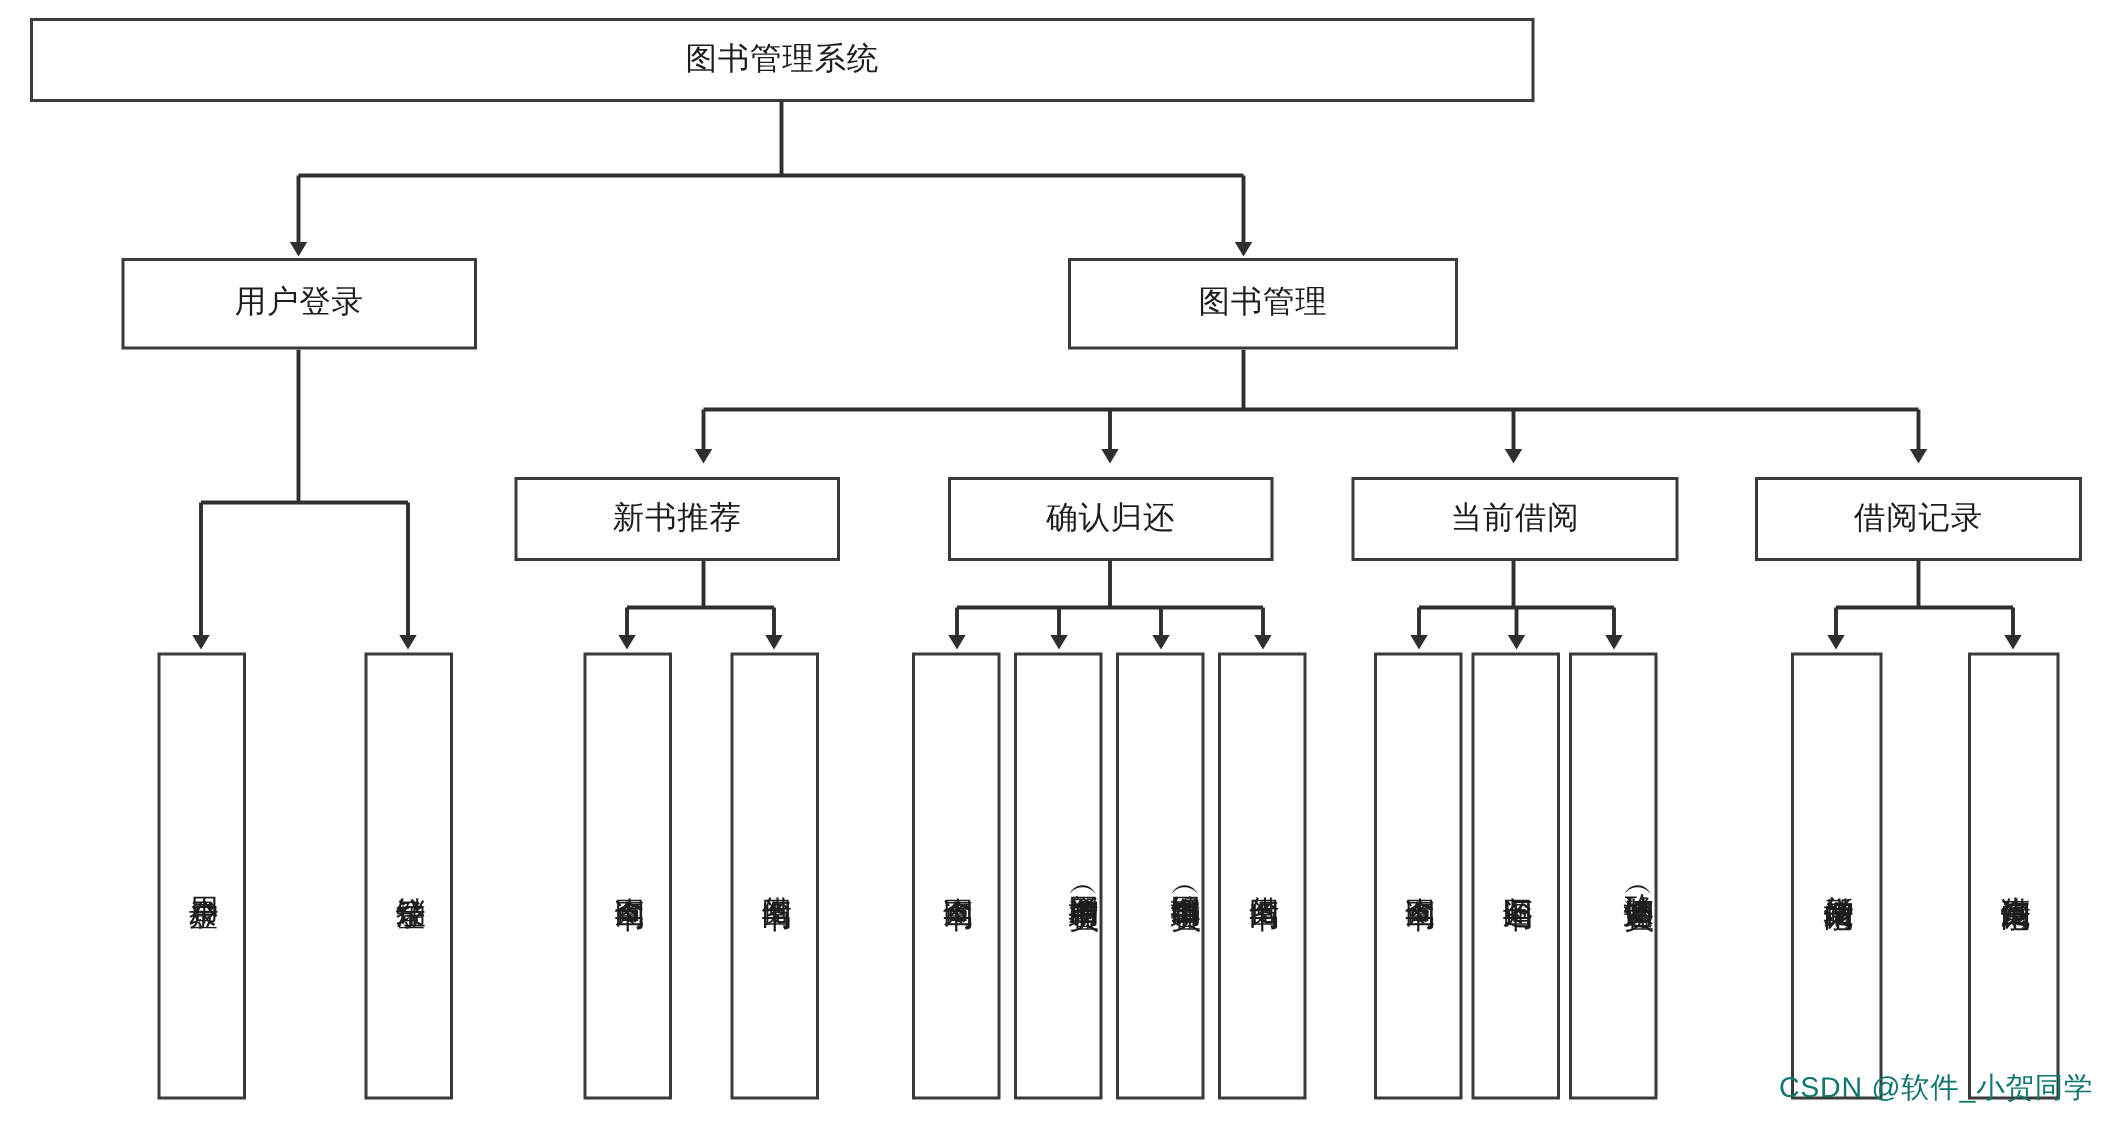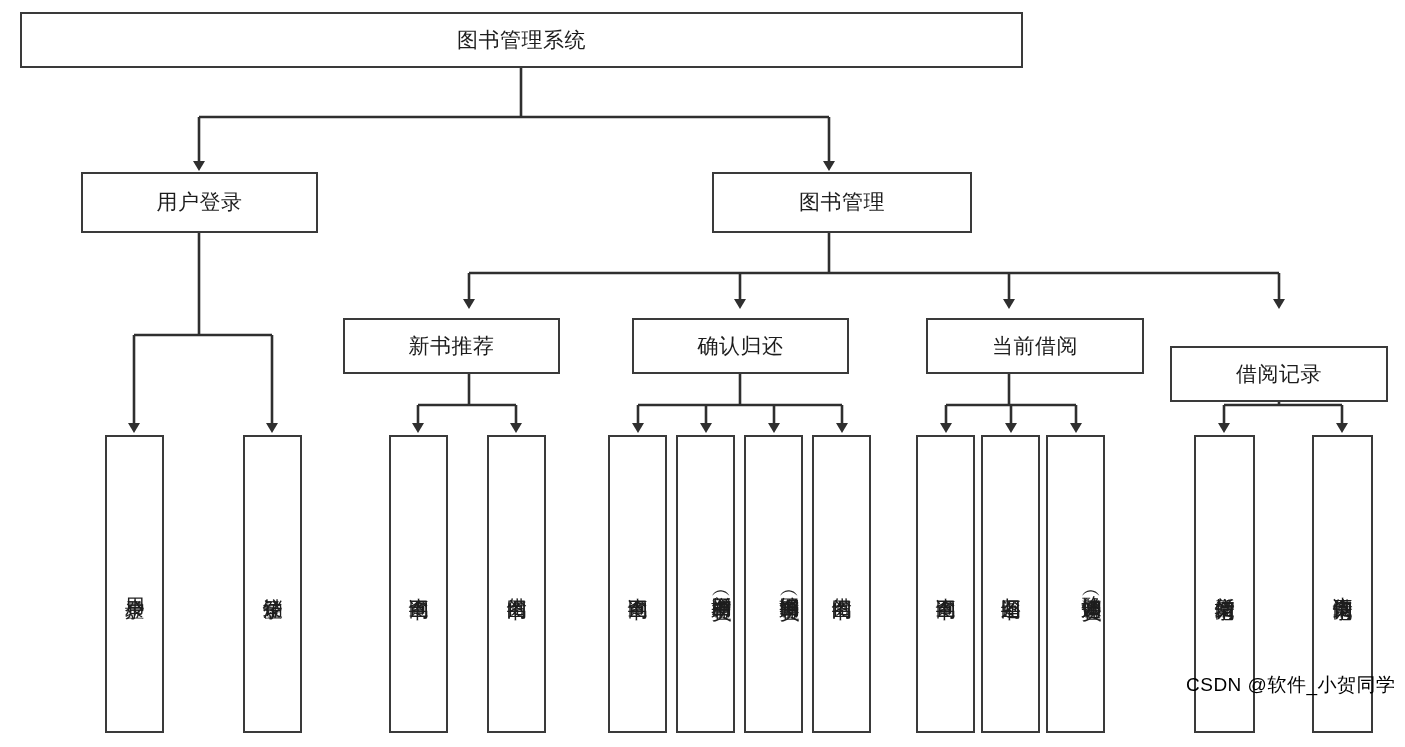--- a/index.html
+++ b/index.html
@@ -49,23 +49,23 @@
     position: absolute;
     left: 0;
     top: 0;
     width: 1405px;
     height: 747px;
     pointer-events: none;
   }
   .watermark {
     position: absolute;
     left: 1186px;
-    top: 672px;
+    top: 712px;
     font-size: 19px;
-    color: #000000;
+    color: #0f766e;
     white-space: nowrap;
     letter-spacing: 0.5px;
   }
 </style>
 </head>
 <body>
 
 <div id="canvas">
 
   <svg id="edges" viewBox="0 0 1405 747" xmlns="http://www.w3.org/2000/svg">
@@ -118,22 +118,22 @@
     </g>
   </svg>
 
   <div class="node h" style="left:20px; top:12px; width:1003px; height:56px;">图书管理系统</div>
 
   <div class="node h" style="left:81px; top:172px; width:237px; height:61px;">用户登录</div>
   <div class="node h" style="left:712px; top:172px; width:260px; height:61px;">图书管理</div>
 
   <div class="node h" style="left:343px; top:318px; width:217px; height:56px;">新书推荐</div>
   <div class="node h" style="left:632px; top:318px; width:217px; height:56px;">确认归还</div>
-  <div class="node h" style="left:901px; top:318px; width:218px; height:56px;margin-left:25px;">当前借阅</div>
-  <div class="node h" style="left:1170px; top:318px; width:218px; height:56px;margin-top:28px;">借阅记录</div>
+  <div class="node h" style="left:901px; top:318px; width:218px; height:56px;">当前借阅</div>
+  <div class="node h" style="left:1170px; top:318px; width:218px; height:56px;">借阅记录</div>
 
   <div class="node v" style="left:105px; top:435px; width:59px; height:298px; align-items:center;">用户登录</div>
   <div class="node v" style="left:243px; top:435px; width:59px; height:298px; align-items:center;">注销登录</div>
 
   <div class="node v" style="left:389px; top:435px; width:59px; height:298px; align-items:center;">查询图书</div>
   <div class="node v" style="left:487px; top:435px; width:59px; height:298px; align-items:center;">借阅图书</div>
 
   <div class="node v" style="left:608px; top:435px; width:59px; height:298px; align-items:center;">查询图书</div>
   <div class="node v pad-top" style="left:676px; top:435px; width:59px; height:298px;">新增图书（管理员）</div>
   <div class="node v pad-top" style="left:744px; top:435px; width:59px; height:298px;">编辑图书（管理员）</div>

